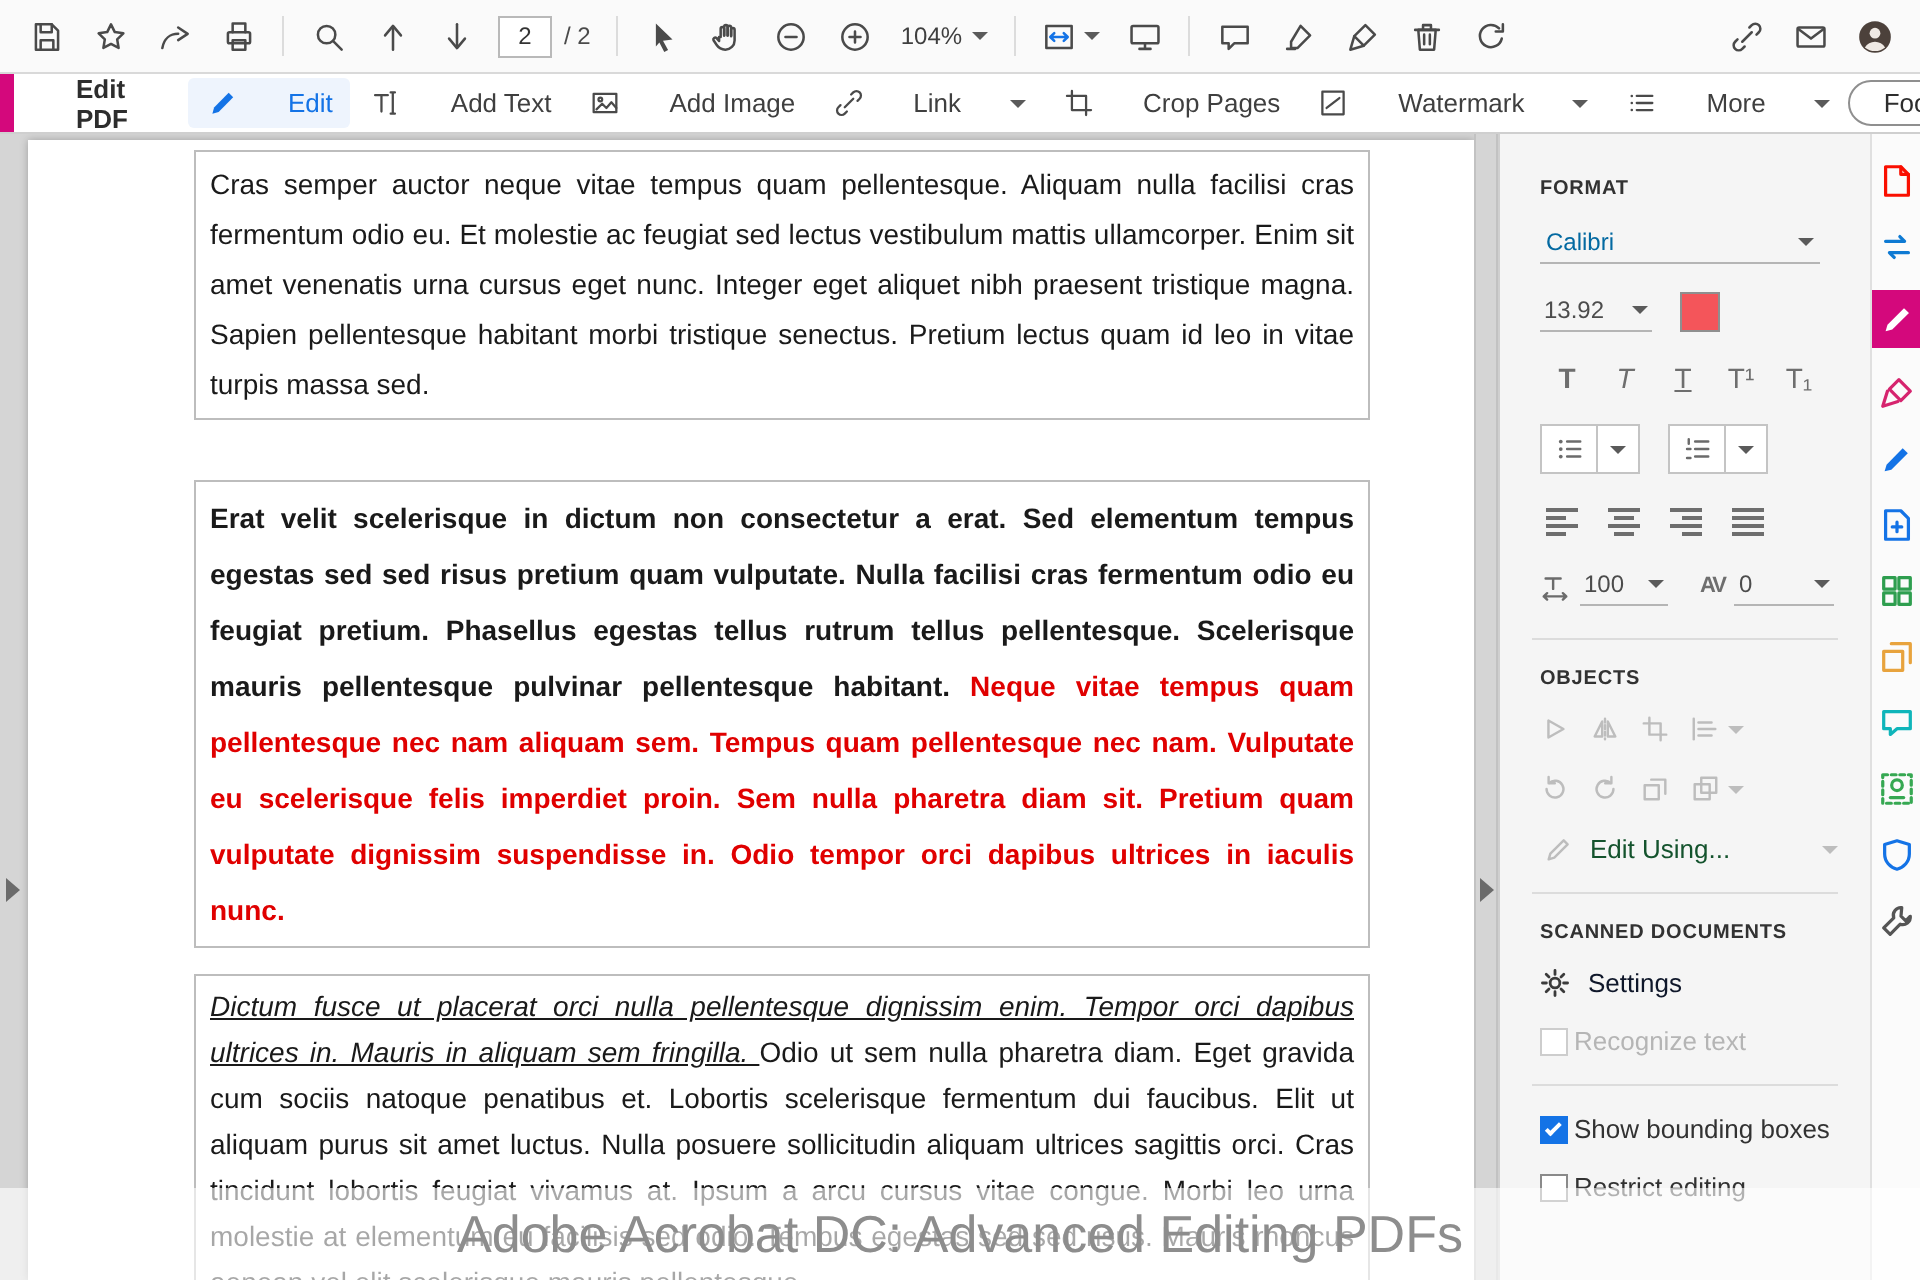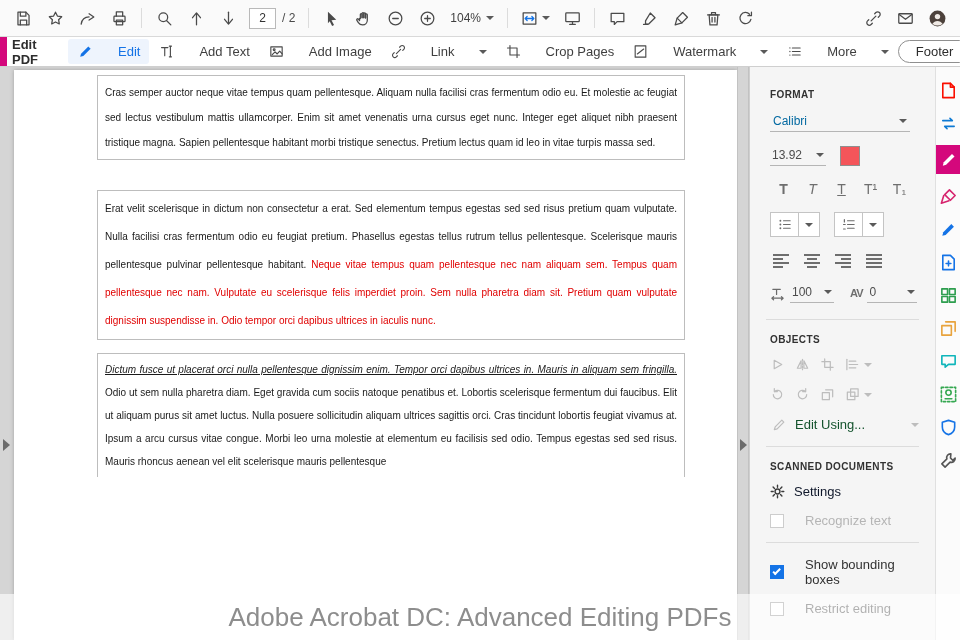--- a/index.html
+++ b/index.html
@@ -12,37 +12,37 @@
   .ic{fill:none;stroke:#4a4a4a;stroke-width:1.6;stroke-linecap:round;stroke-linejoin:round;width:19px;height:19px;}
   .sep{width:1px;height:20px;background:#dcdcdc;margin:0 5px;}
   .page-input{width:27px;height:21px;border:1px solid #b9b9b9;background:#fff;text-align:center;font-size:12px;color:#333;margin-left:4px;}
   .page-total{font-size:12px;color:#4a4a4a;margin:0 6px 0 4px;}
   .zoom-select{display:flex;align-items:center;gap:5px;padding:3px 6px;font-size:12px;color:#3f3f3f;cursor:pointer;border-radius:3px;}
   .caret{width:0;height:0;border-left:4px solid transparent;border-right:4px solid transparent;border-top:4px solid #5a5a5a;display:inline-block;}
   .caret.dis{border-top-color:#bdbdbd;}
   .spacer{flex:1;}
 
   
-  .toolbar-edit{position:absolute;top:37px;left:0;right:0;height:30px;background:#fff;border-bottom:1px solid #cfcfcf;display:flex;align-items:center;padding-left:8px;z-index:10;}
+  .toolbar-edit{position:absolute;top:37px;left:0;right:0;height:30px;background:#fff;border-bottom:1px solid #cfcfcf;display:flex;align-items:center;padding-left:34px;z-index:10;}
   .accent{position:absolute;left:0;top:0;bottom:0;width:7px;background:var(--accent-magenta,#d4087c);}
   .bar-title{font-size:13px;font-weight:bold;color:#2d2d2d;margin:0 14px 0 4px;}
   .vsep{width:1px;height:18px;background:#dedede;margin:0 8px;}
   .tool{display:flex;align-items:center;gap:24px;background:none;border:none;padding:4px 9px;font-size:13px;color:#3f3f3f;cursor:pointer;border-radius:3px;white-space:nowrap;}
   .tool .ic{width:17px;height:17px;}
   .tool.active{color:var(--edit-blue,#1473e6);background:#eef4fd;}
   .close-btn{margin-left:auto;margin-right:14px;padding:3px 17px;font-size:13px;color:#2d2d2d;background:#fff;border:1px solid #8f8f8f;border-radius:13px;cursor:pointer;}
 
   
   .main{position:absolute;top:67px;left:0;right:0;bottom:0;}
   .doc-area{position:absolute;left:0;top:0;bottom:0;width:737px;background:#d5d5d5;overflow:hidden;}
   .page{position:absolute;left:14px;top:3px;width:723px;height:570px;background:#fff;box-shadow:0 0 4px rgba(0,0,0,.25);padding-top:3px;}
   .para-box{margin-left:83px;width:588px;border:1px solid #bdbdbd;padding:4px 7px;cursor:text;}
-  .para-box p{font-size:10px;color:#1a1a1a;text-align:justify;}
+  .para-box p{font-size:14px;color:#1a1a1a;text-align:justify;}
   .p1{line-height:25px;}
-  .p2{line-height:28px;}
+  .p2{line-height:28px;font-weight:bold;}
   .p3{line-height:23px;}
   .box1{margin-top:2px;}
   .box2{margin-top:30px;}
   .box3{margin-top:13px;border-bottom:none;}
   .red{color:var(--red-text,#e00000);}
   .p3-lead{font-style:italic;text-decoration:underline;}
   .pane-toggle{position:absolute;top:372px;width:0;height:0;border-top:6px solid transparent;border-bottom:6px solid transparent;border-left:7px solid #6b6b6b;cursor:pointer;}
   .left-toggle{left:3px;}
   .collapse-strip{position:absolute;left:737px;top:0;bottom:0;width:12px;background:#d5d5d5;border-left:1px solid #c2c2c2;border-right:1px solid #c2c2c2;}
   .right-toggle{left:2px;position:absolute;top:372px;width:0;height:0;border-top:6px solid transparent;border-bottom:6px solid transparent;border-left:7px solid #6b6b6b;cursor:pointer;}
@@ -68,21 +68,21 @@
   .al span{display:block;height:2px;background:#6e6e6e;margin:2px 0;}
   .pic{width:15px;height:15px;fill:none;stroke:#6b6b6b;stroke-width:1.3;stroke-linecap:round;stroke-linejoin:round;}
   .sp-ic{margin-right:5px;display:flex;align-items:center;}
   .sp-gap{width:16px;}
   .divider{height:1px;background:#dcdcdc;margin:4px 0 14px -4px;}
   .od{display:flex;align-items:center;gap:4px;margin-right:10px;cursor:default;}
   .od .pic{stroke:#bdbdbd;}
   .kern{font-size:11px;font-weight:bold;color:#6e6e6e;margin-right:5px;letter-spacing:-1px;}
   .edit-using{display:flex;align-items:center;gap:8px;color:#14532d;font-size:13px;margin:4px 0 14px 2px;}
   .settings-row{display:flex;align-items:center;gap:9px;font-size:13px;color:#0f172a;margin-bottom:14px;cursor:pointer;}
-  .check{display:flex;align-items:center;gap:21px;font-size:13px;color:#323232;margin-bottom:14px;cursor:pointer;}
+  .check{display:flex;align-items:center;gap:3px;font-size:13px;color:#323232;margin-bottom:14px;cursor:pointer;}
   .check.disabled{color:#b5b5b5;cursor:default;}
   .cbox{width:14px;height:14px;border:1px solid #8a8a8a;background:#fff;display:flex;align-items:center;justify-content:center;flex:none;}
   .check.disabled .cbox{border-color:#cdcdcd;}
   .cbox.checked{background:var(--checkbox-blue,#1473e6);border-color:var(--checkbox-blue,#1473e6);}
   .tick{width:8px;height:4px;border-left:2px solid #fff;border-bottom:2px solid #fff;transform:rotate(-45deg) translate(0.5px,-1px);}
 
   
   .tools-strip{position:absolute;left:935px;top:0;bottom:0;width:25px;background:#fbfbfb;border-left:1px solid #e0e0e0;display:flex;flex-direction:column;align-items:center;padding-top:12px;gap:11px;}
   .strip-btn{width:22px;height:22px;background:none;border:none;display:flex;align-items:center;justify-content:center;cursor:pointer;padding:0;}
   .strip-btn svg{width:19px;height:19px;fill:none;stroke-width:1.7;stroke-linecap:round;stroke-linejoin:round;}

